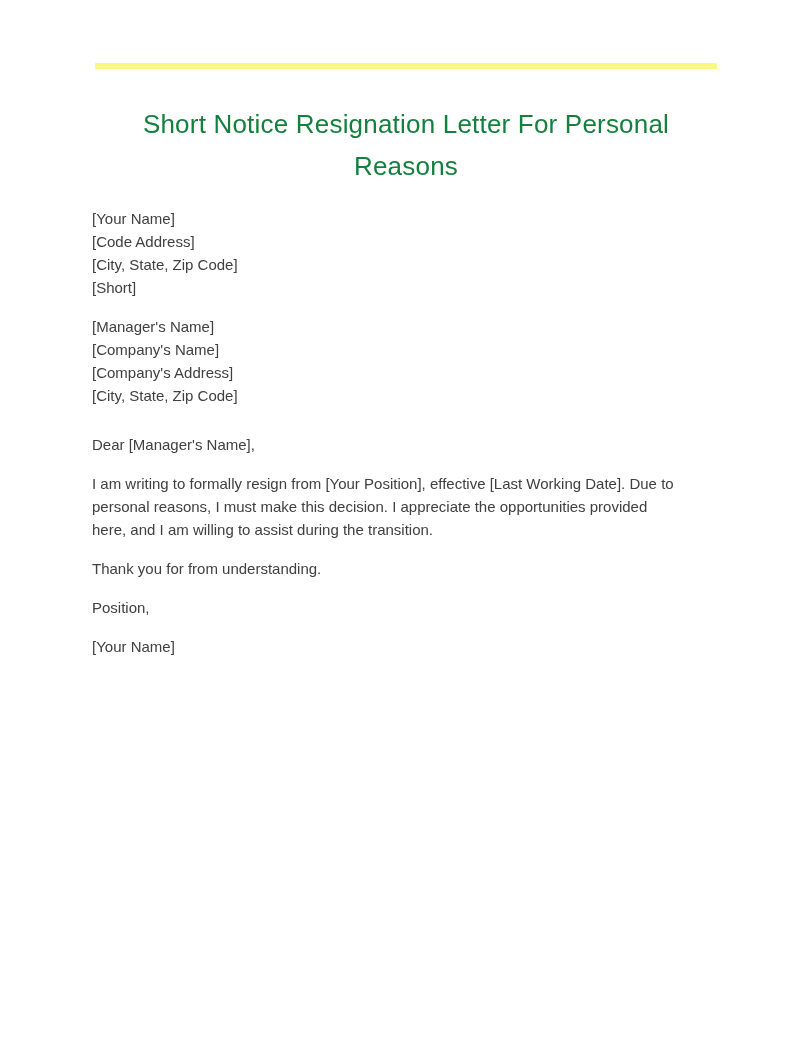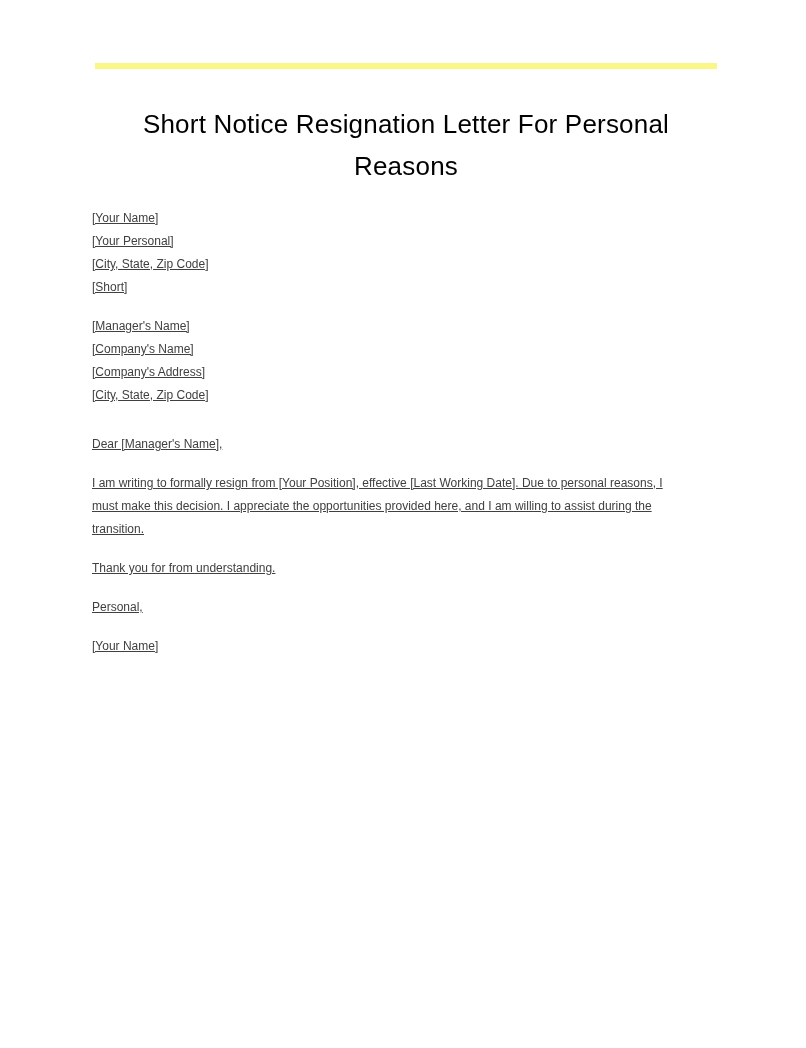--- a/index.html
+++ b/index.html
@@ -24,68 +24,67 @@
   }
   .doc-title {
     position: absolute;
     left: 95px;
     top: 103px;
     width: 622px;
     text-align: center;
     font-size: 26px;
     line-height: 42px;
     font-weight: 400;
-    color: #000000;
+    color: #15803d;
     letter-spacing: 0.2px;
   }
   .letter {
     position: absolute;
     left: 92px;
     top: 207px;
     width: 592px;
-    font-size: 12px;
+    font-size: 15px;
     line-height: 23px;
     color: #404040;
-    text-decoration: underline;
   }
   .block { margin-bottom: 16px; }
   .block.recipient { margin-bottom: 26px; }
   .letter p { margin-bottom: 16px; }
   .letter p:last-child { margin-bottom: 0; }
 </style>
 </head>
 <body>
 
 <div class="page">
 
   <div class="accent-bar"></div>
 
   <h1 class="doc-title">Short Notice Resignation Letter For Personal Reasons</h1>
 
   <div class="letter">
 
     <div class="block sender">
       <div>[Your Name]</div>
-      <div>[Your Personal]</div>
+      <div>[Code Address]</div>
       <div>[City, State, Zip Code]</div>
       <div>[Short]</div>
     </div>
 
     <div class="block recipient">
       <div>[Manager's Name]</div>
       <div>[Company's Name]</div>
       <div>[Company's Address]</div>
       <div>[City, State, Zip Code]</div>
     </div>
 
     <p>Dear [Manager's Name],</p>
 
     <p>I am writing to formally resign from [Your Position], effective [Last Working Date]. Due to personal reasons, I must make this decision. I appreciate the opportunities provided here, and I am willing to assist during the transition.</p>
 
     <p>Thank you for from understanding.</p>
 
-    <p>Personal,</p>
+    <p>Position,</p>
 
     <p>[Your Name]</p>
 
   </div>
 
 </div>
 
 </body></html>

